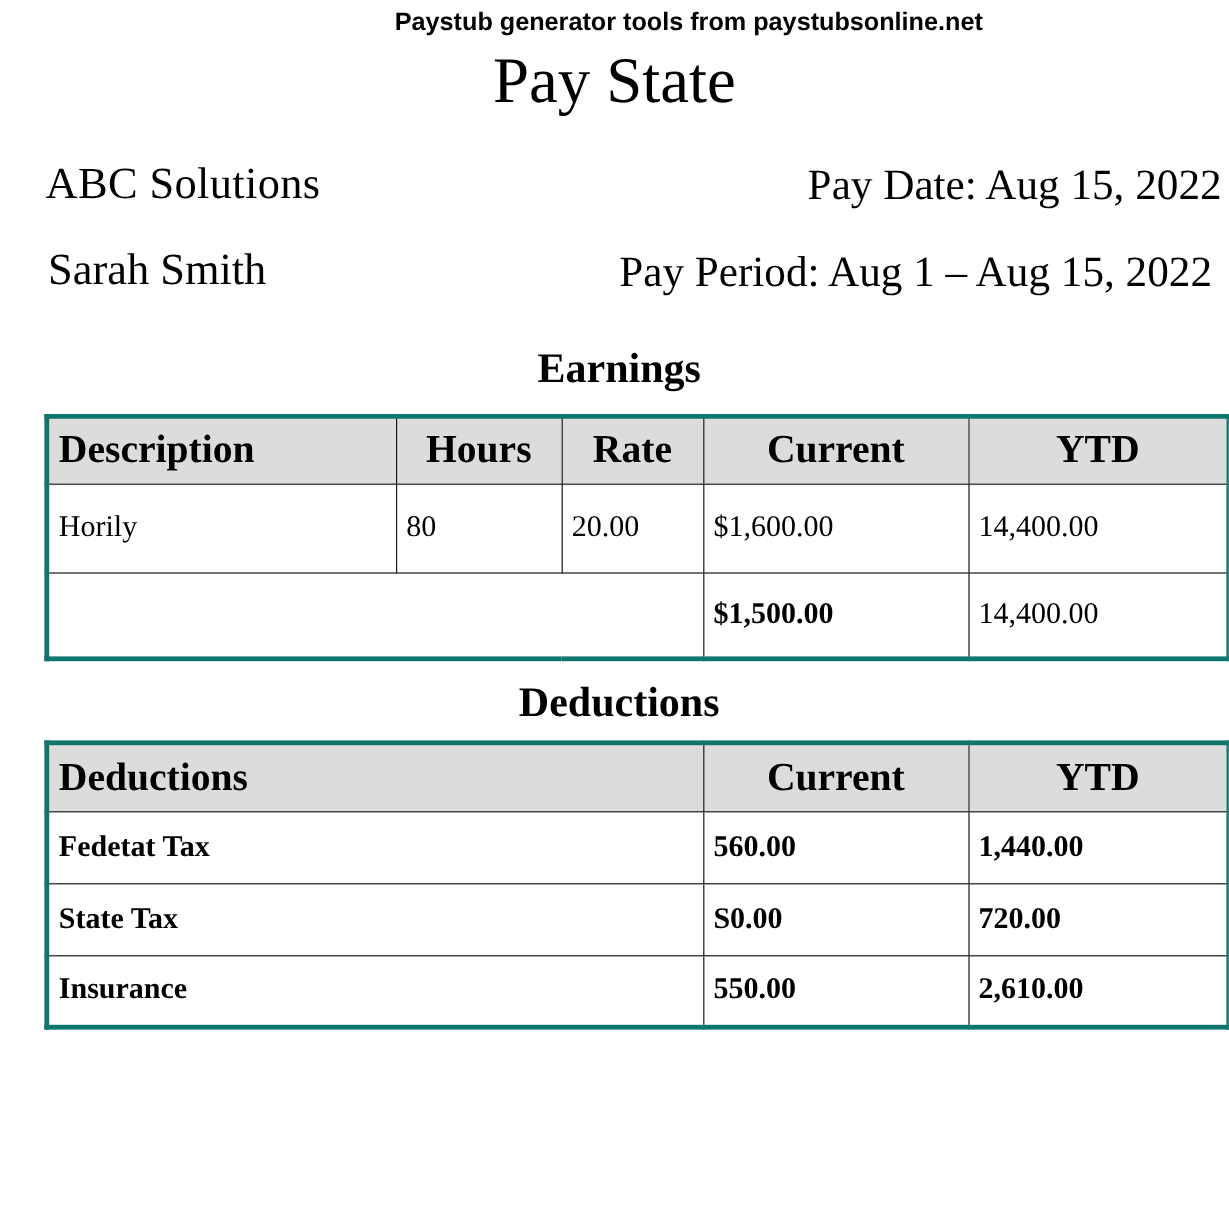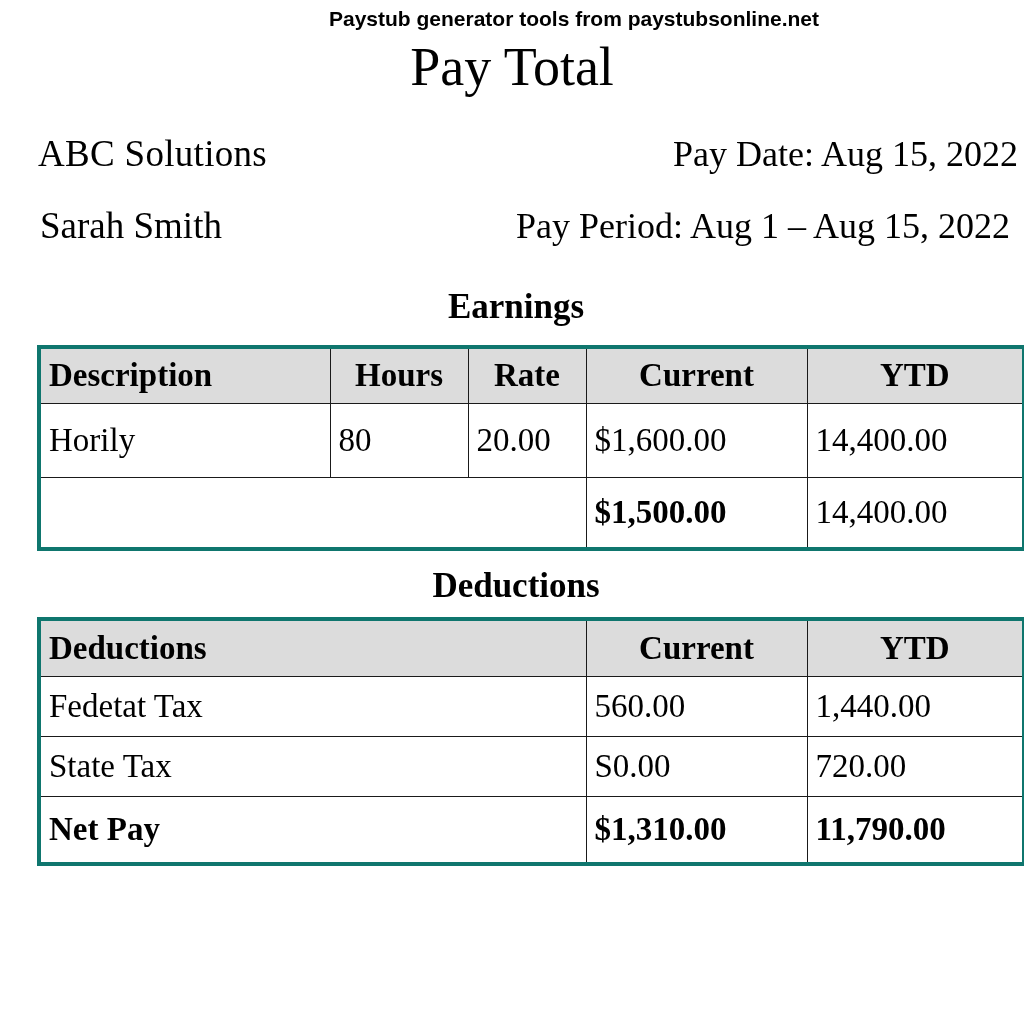--- a/index.html
+++ b/index.html
@@ -44,50 +44,50 @@
 
     table.grid {
       position: absolute;
       border-collapse: collapse;
       border: 4px solid #0f766e;
       table-layout: fixed;
     }
     table.grid td, table.grid th {
       border: 1.5px solid #1a1a1a;
       padding: 0 8px;
-      font-size: 33px;
+      font-size: 25px;
       white-space: nowrap;
       overflow: hidden;
     }
     table.grid th {
       background: #dcdcdc;
       font-weight: bold;
       font-size: 33px;
     }
     .left { text-align: left; }
     .right { text-align: left; margin-top: 16px; }
     .center { }
     .bold { font-weight: bold; }
 
     #earnings-table { left: 37px; top: 345px; width: 985px; }
     #earnings-table tr.hdr { height: 56px; }
     #earnings-table tr.row { height: 74px; }
     #earnings-table tr.tot { height: 72px; }
 
     #deductions-table { left: 37px; top: 617px; width: 985px; }
     #deductions-table tr.hdr { height: 57px; }
-    #deductions-table tr.row { height: 60px; }
+    #deductions-table tr.row { height: 60px; font-weight: bold; }
     #deductions-table tr.tot { height: 64px; }
     #deductions-table tr.net { height: 68px; }
   </style>
 </head>
 <body>
 
 <div class="abs watermark">Paystub generator tools from paystubsonline.net</div>
-<div class="abs title">Pay Total</div>
+<div class="abs title">Pay State</div>
 
 <div class="abs company">ABC Solutions</div>
 <div class="abs employee">Sarah Smith</div>
 <div class="abs paydate">Pay Date: Aug 15, 2022</div>
 <div class="abs payperiod">Pay Period: Aug 1 – Aug 15, 2022</div>
 
 <div class="abs section-title earnings-title">Earnings</div>
 
 <table class="grid" id="earnings-table">
   <colgroup>
@@ -137,19 +137,19 @@
   <tr class="row">
     <td class="left">Fedetat Tax</td>
     <td class="right" style="padding-right:24px">560.00</td>
     <td class="right" style="padding-right:20px">1,440.00</td>
   </tr>
   <tr class="row">
     <td class="left">State Tax</td>
     <td class="right" style="padding-right:24px">S0.00</td>
     <td class="right" style="padding-right:20px">720.00</td>
   </tr>
-  <tr class="net">
-    <td class="left bold">Net Pay</td>
-    <td class="right bold" style="padding-right:24px">$1,310.00</td>
-    <td class="right bold" style="padding-right:20px">11,790.00</td>
+  <tr class="row">
+    <td class="left">Insurance</td>
+    <td class="right" style="padding-right:24px">550.00</td>
+    <td class="right" style="padding-right:20px">2,610.00</td>
   </tr>
 </tbody>
   </table>
 
 </body></html>

